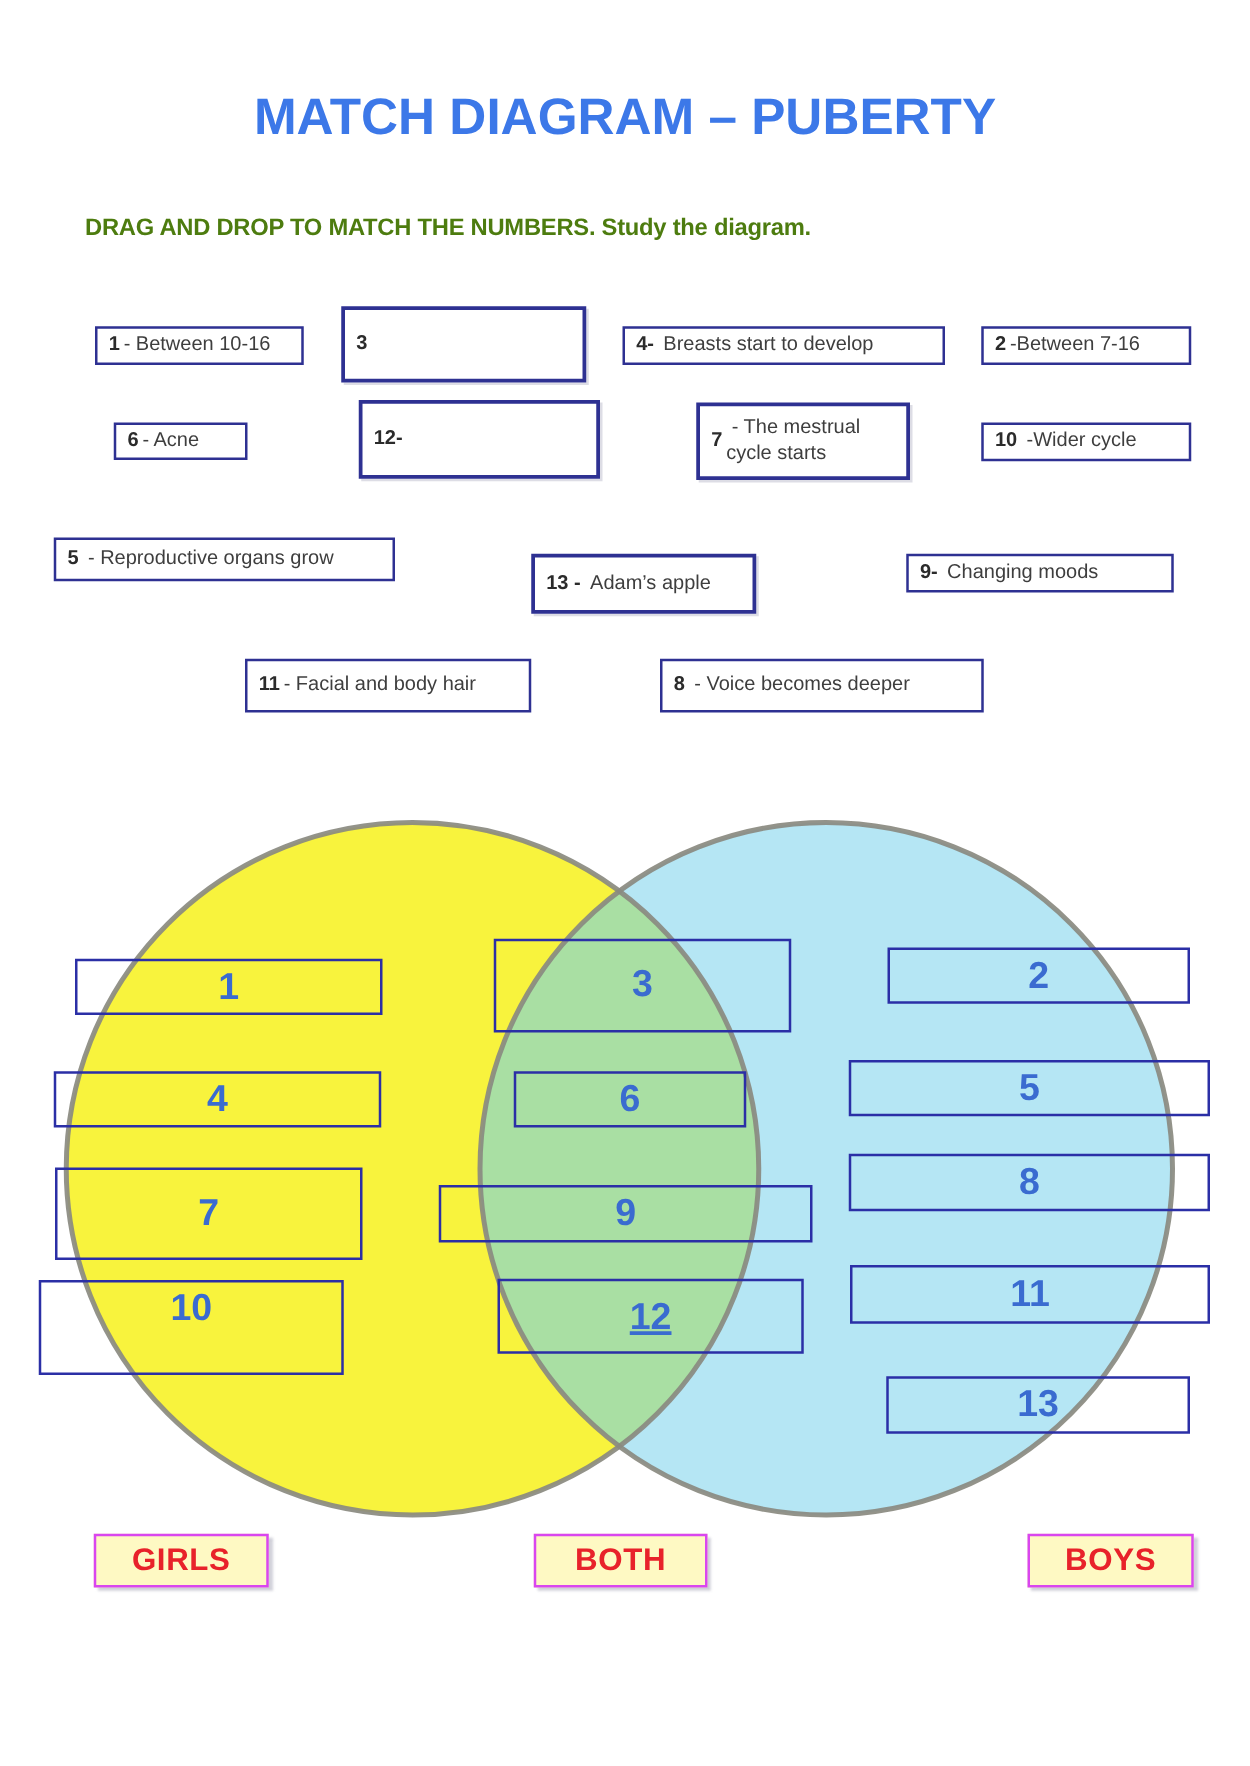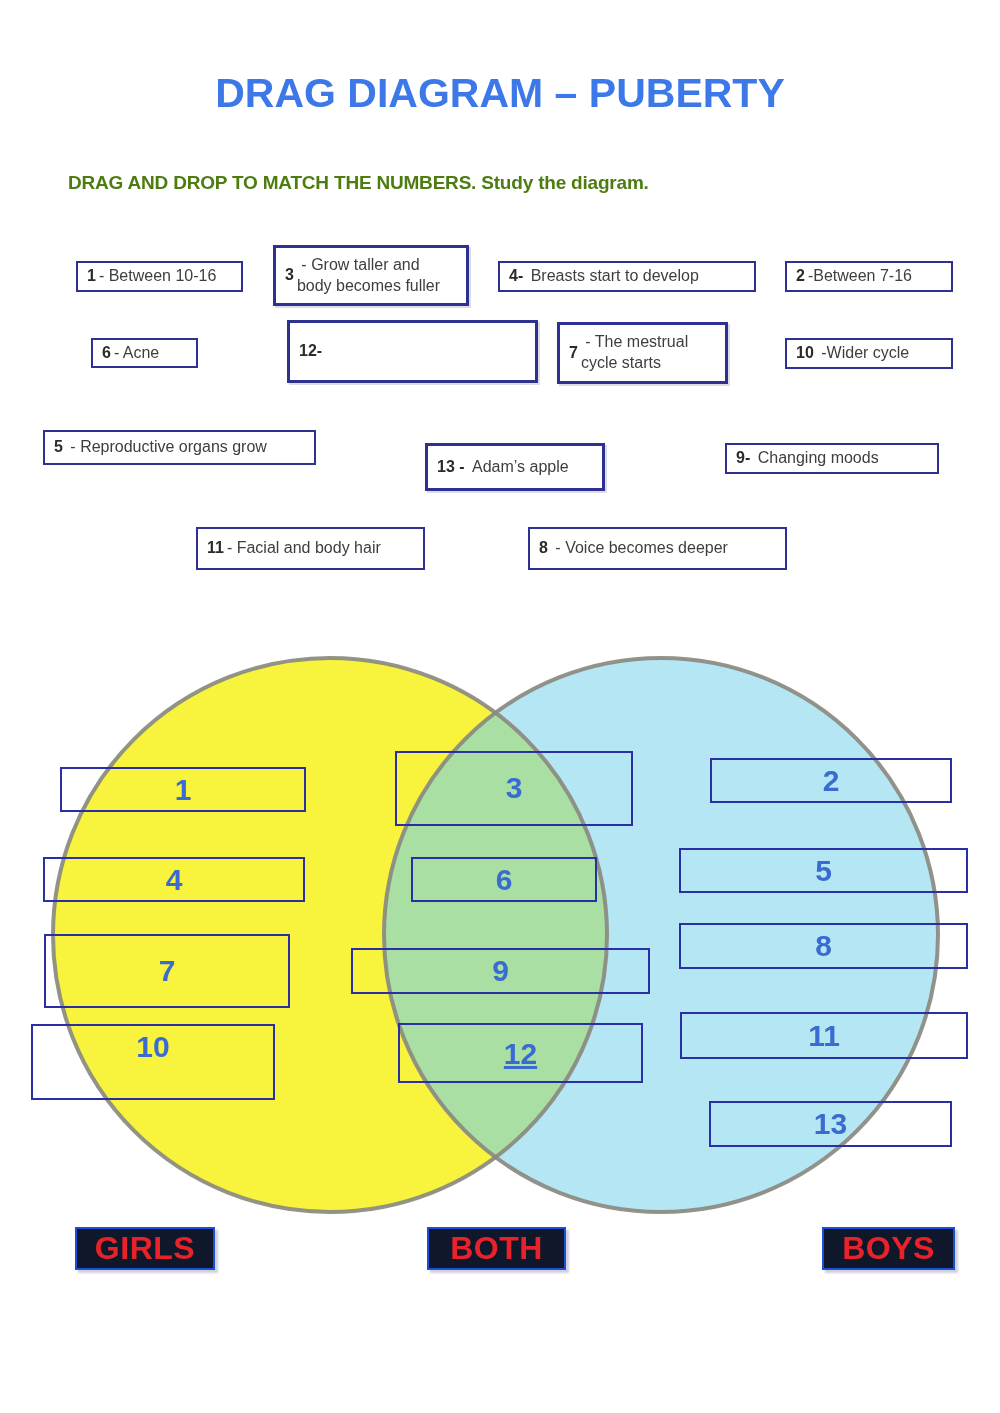--- a/index.html
+++ b/index.html
@@ -22,21 +22,21 @@
   }
   .lbl b{margin-right:3px;color:#2b2b2b;white-space:pre;}
   .lbl span{white-space:pre-wrap;}
   .thick{border-width:3px;box-shadow:2px 2px 0 rgba(120,120,150,0.25);}
   
   .b1 {left:76px; top:261px; width:167px; height:31px;}
   .b3 {left:273px;top:245px; width:196px; height:61px;}
   .b4 {left:498px;top:261px; width:258px; height:31px;}
   .b2 {left:785px;top:261px; width:168px; height:31px;}
   .b6 {left:91px; top:338px; width:107px; height:30px;}
-  .b12{left:287px;top:320px; width:251px; height:63px;}
+  .b12{left:287px;top:320px; width:193px; height:63px;}
   .b7 {left:557px;top:322px; width:171px; height:62px;}
   .b10{left:785px;top:338px; width:168px; height:31px;}
   .b5 {left:43px; top:430px; width:273px; height:35px;}
   .b13{left:425px;top:443px; width:180px; height:48px;align-items:center;}
   .b9 {left:725px;top:443px; width:214px; height:31px;}
   .b11{left:196px;top:527px; width:229px; height:43px;}
   .b8 {left:528px;top:527px; width:259px; height:43px;}
   .b11,.b8{border-width:2.5px;}
   
   .venn{position:absolute;left:0;top:640px;}
@@ -55,42 +55,41 @@
   .n6 {left:411px;top:857px; width:186px;height:45px;}
   .n9 {left:351px;top:948px; width:299px;height:46px;}
   .n12{left:398px;top:1023px;width:245px;height:60px;padding-top:12px;text-decoration:underline;}
   .n2 {left:710px;top:758px; width:242px;height:45px;}
   .n5 {left:679px;top:848px; width:289px;height:45px;}
   .n8 {left:679px;top:923px; width:289px;height:46px;}
   .n11{left:680px;top:1012px;width:288px;height:47px;}
   .n13{left:709px;top:1089px;width:243px;height:46px;margin-top:12px;}
   
   .zone{
-    position:absolute;top:1227px;height:43px;background:#0f172a;
-    border:2px solid #1d4ed8;box-shadow:3px 3px 2px rgba(150,150,170,0.45);
+    position:absolute;top:1227px;height:43px;background:#fef9c3;
+    border:2px solid #d946ef;box-shadow:3px 3px 2px rgba(150,150,170,0.45);
     display:flex;justify-content:center;align-items:center;box-sizing:border-box;
-    font-size:32px;font-weight:bold;color:#E8222A;letter-spacing:0.5px;
+    font-size:25px;font-weight:bold;color:#E8222A;letter-spacing:0.5px;
   }
   .zgirls{left:75px; width:140px;}
   .zboth {left:427px;width:139px;}
   .zboys {left:822px;width:133px;}
 </style>
 </head>
 <body>
 
-<div class="title">DRAG DIAGRAM – PUBERTY</div>
+<div class="title">MATCH DIAGRAM – PUBERTY</div>
 <div class="instruction">DRAG AND DROP TO MATCH THE NUMBERS. Study the diagram.</div>
 
 <div class="lbl b1">
     <b>1</b>
     <span>- Between 10-16</span>
   </div>
 <div class="lbl b3 thick">
     <b>3</b>
-    <span> - Grow taller and body becomes fuller</span>
   </div>
 <div class="lbl b4">
     <b>4-</b>
     <span> Breasts start to develop</span>
   </div>
 <div class="lbl b2">
     <b>2</b>
     <span>-Between 7-16</span>
   </div>
 <div class="lbl b6">

